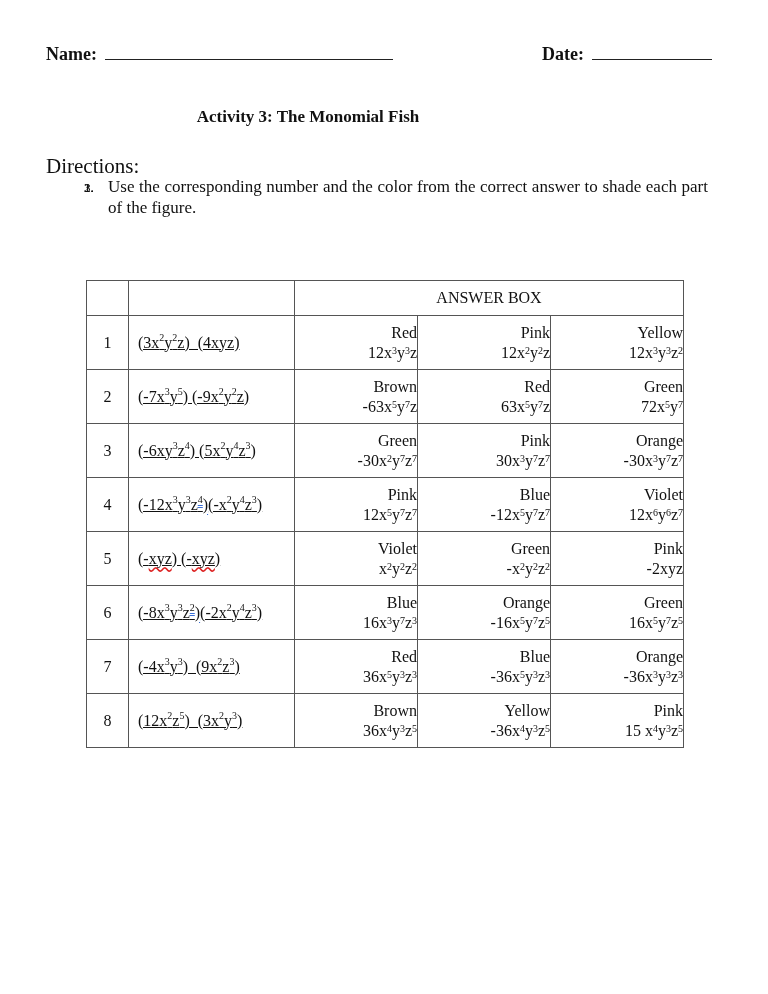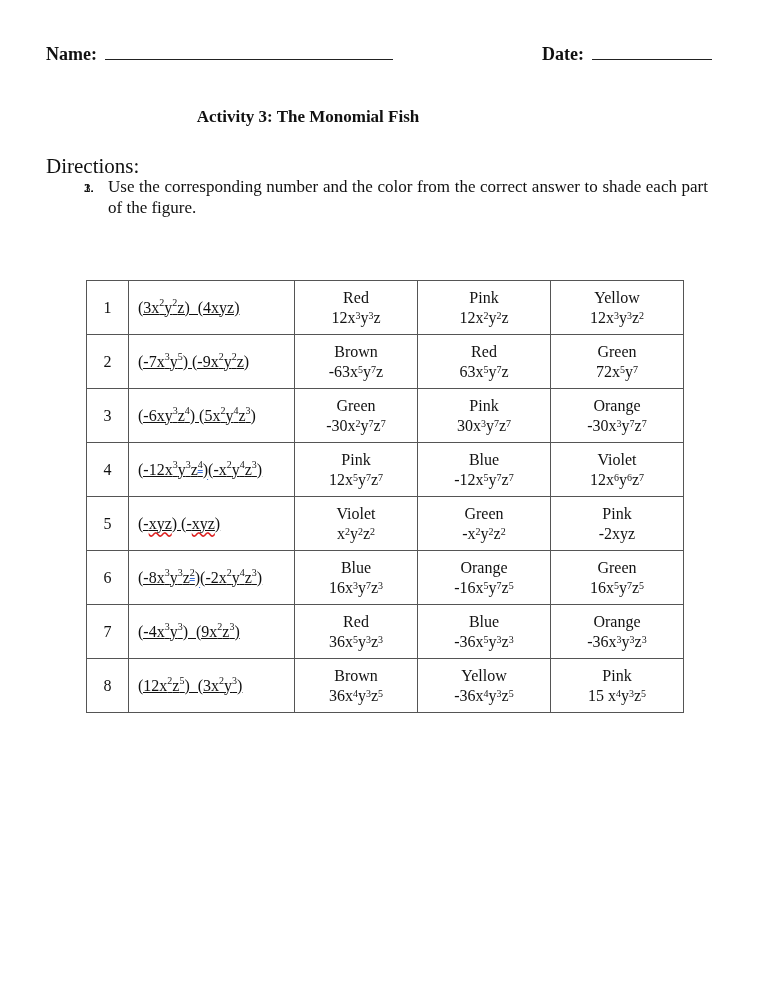--- a/index.html
+++ b/index.html
@@ -18,21 +18,21 @@
   .dir-list li .num { position:absolute; left:0; top:1px; font-size:13px; }
   table.ab { position:absolute; top:280px; left:86px; border-collapse:collapse;
              font-family:"Liberation Serif",serif; font-size:16px; }
   table.ab td { border:1.3px solid #555; padding:0; text-align:center; vertical-align:middle; }
   table.ab tr.head td { height:34px; }
   table.ab tr.row td { height:53px; }
   td.c-num { width:41px; }
   td.c-prob { width:166px; text-align:left !important; padding-left:9px !important; box-sizing:border-box;text-decoration:underline; }
   td.c-ans { width:122px; line-height:20px; }
   td.c-ans2 { width:132px; line-height:20px; }
-  .ans-color, .ans-expr { display:block; }
+  .ans-color, .ans-expr { display:block;text-align:right; }
   sup { font-size:10px; vertical-align:top; position:relative; top:-2px; }
   .squiggle { text-decoration:underline wavy #d22; text-underline-offset:3px; }
   .dbl { text-decoration:underline double #3b6fd6; text-underline-offset:2px; }
 </style>
 </head>
 <body>
 
 <div class="hdr" id="name-field">
   <span>Name:</span>
   <span class="line" style="width:288px;"></span>
@@ -54,20 +54,25 @@
     <span class="num">2.</span>
   </li>
   <li>
     <span class="num">3.</span>
     <span>Use the corresponding number and the color from the correct answer to shade each part of the figure.</span>
   </li>
 </ol>
 
 <table class="ab">
   <tbody id="ab-body">
+    <tr class="head">
+      <td class="c-num"></td>
+      <td class="c-prob"></td>
+      <td colspan="3">ANSWER BOX</td>
+    </tr>
   <tr class="row">
         <td class="c-num">1</td>
         <td class="c-prob">(3x<sup>2</sup>y<sup>2</sup>z)&nbsp; (4xyz)</td>
         <td class="c-ans">
           <span class="ans-color">Red</span>
           <span class="ans-expr">12x<sup>3</sup>y<sup>3</sup>z</span>
         </td>
         <td class="c-ans2">
           <span class="ans-color">Pink</span>
           <span class="ans-expr">12x<sup>2</sup>y<sup>2</sup>z</span>

